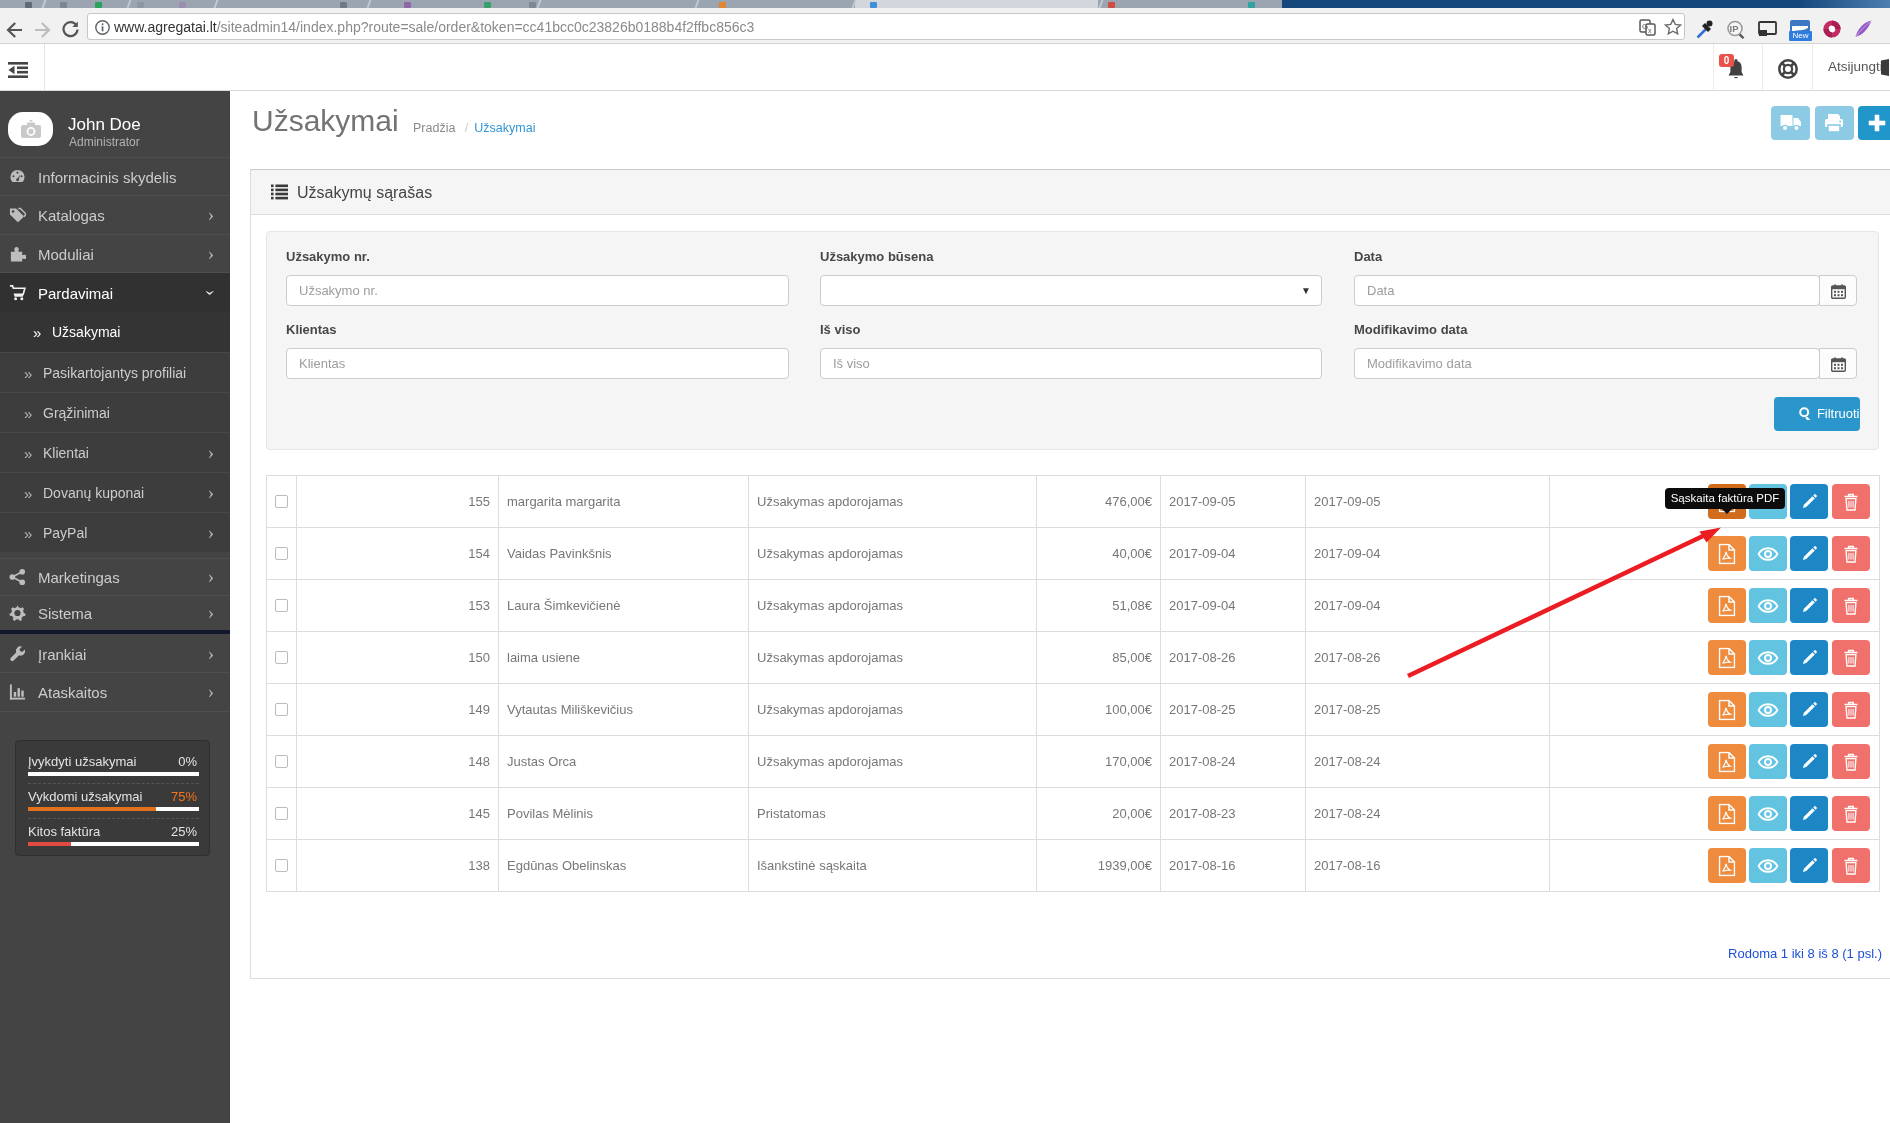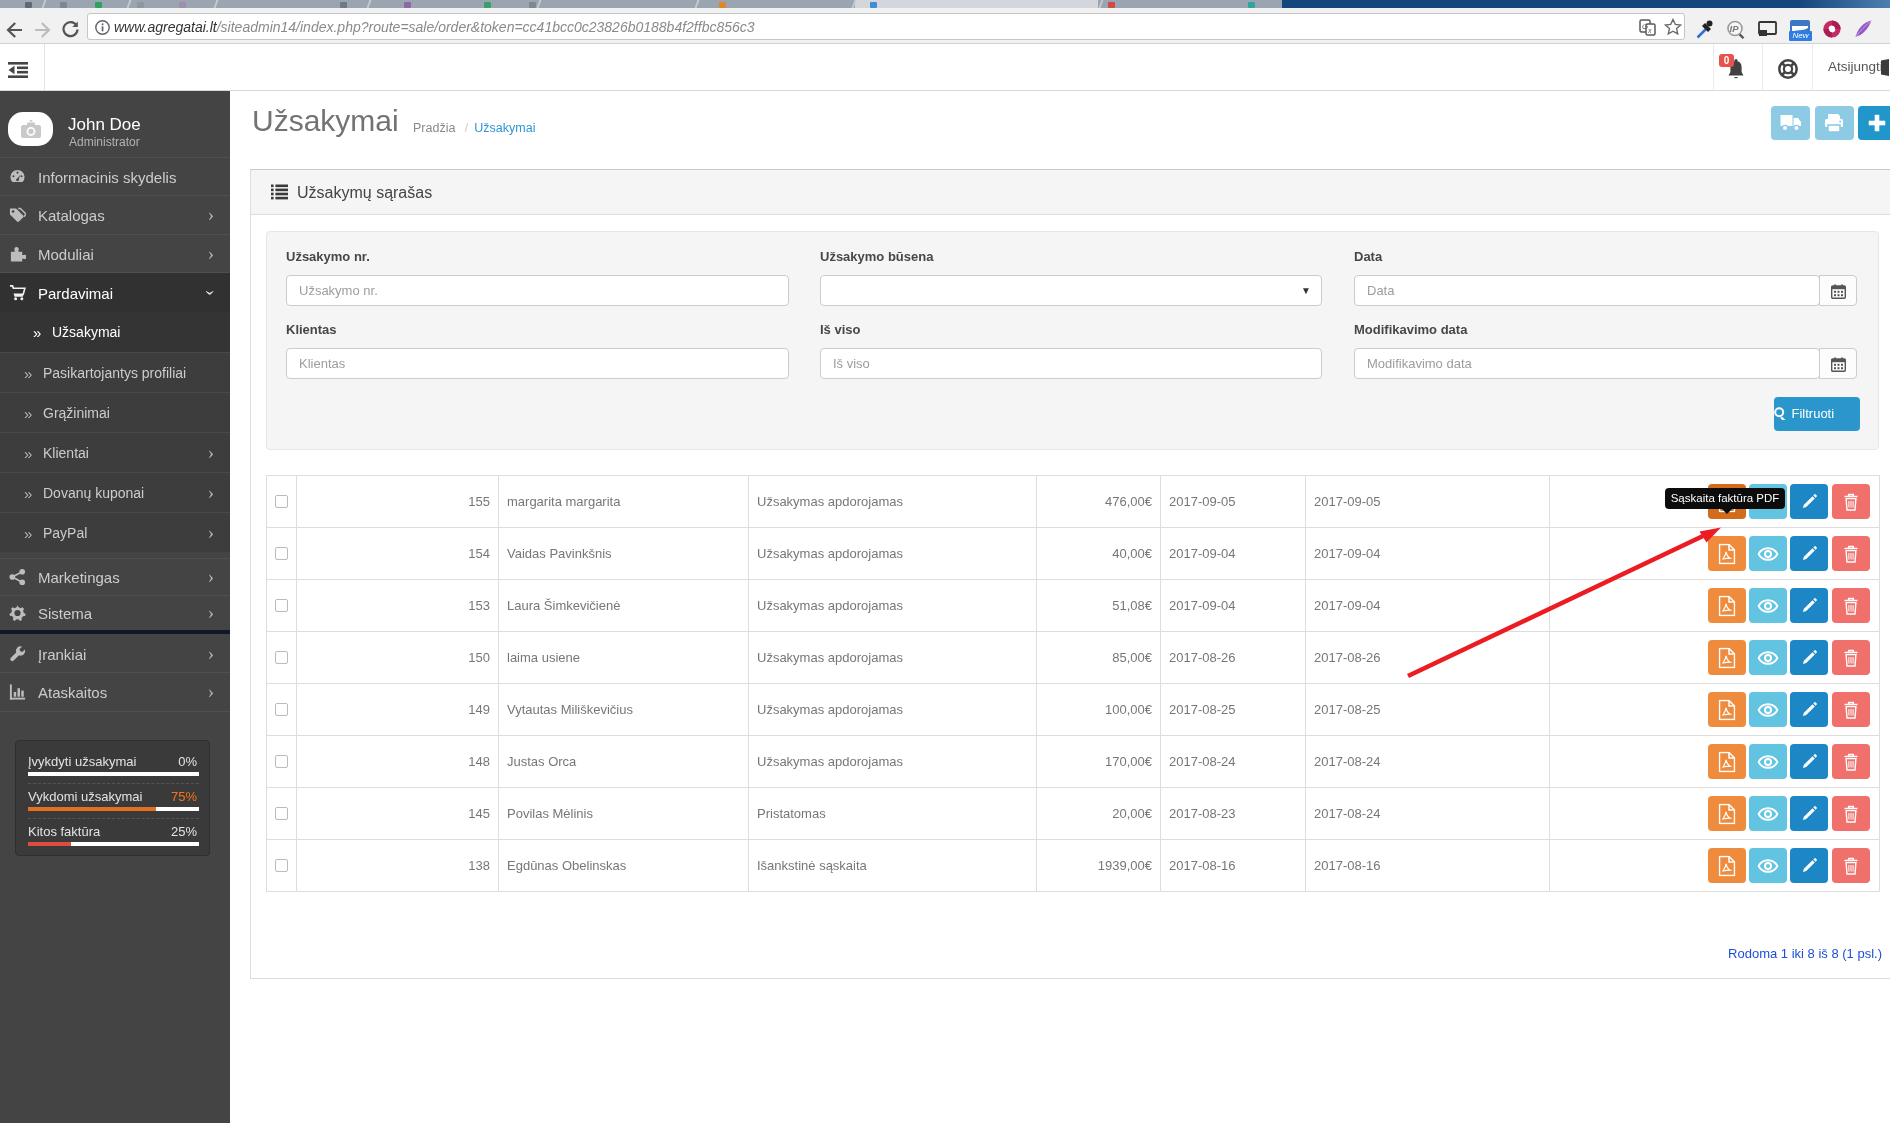--- a/index.html
+++ b/index.html
@@ -7,21 +7,21 @@
 body { font-family:"Liberation Sans", sans-serif; }
 #root { position:relative; width:1890px; height:1123px; background:#fff; overflow:hidden; }
 .abs { position:absolute; }
 
 
 #tabs { left:0; top:0; width:1890px; height:8px; background:#9aa5b1; }
 #tabs .sep { position:absolute; top:0; width:2px; height:8px; background:#c3cad4; transform:skewX(-20deg); }
 #tabs .fav { position:absolute; top:2px; width:7px; height:6px; border-radius:1px; }
 #tabs .active { position:absolute; top:0; height:8px; background:#d3d7dd; }
 #tabs .navy { position:absolute; top:0; left:1282px; width:608px; height:8px; background:linear-gradient(90deg,#16477c 0%,#16477c 85%,#4d7eb0 100%); }
-#toolbar { left:0; top:8px; width:1890px; height:36px; background:#f1f1f1; border-bottom:1px solid #d2d2d2;font-style:italic; }
+#toolbar { left:0; top:8px; width:1890px; height:36px; background:#f1f1f1; border-bottom:1px solid #d2d2d2; }
 #urlbox { position:absolute; left:87px; top:5px; width:1598px; height:27px; background:#fff; border:1px solid #c6c6c6; border-radius:3px; }
 .navbtn { position:absolute; top:3px; font-size:20px; color:#5a5a5a; }
 #urltext { position:absolute; left:26px; top:5px; font-size:14px; color:#333; white-space:nowrap; }
 #urltext span { color:#8a8a8a; }
 
 
 #appheader { left:0; top:44px; width:1890px; height:47px; background:#fff; border-bottom:1px solid #d9d9d9; }
 #appheader .vsep { position:absolute; top:0; width:1px; height:46px; background:#ececec; }
 
 
@@ -42,21 +42,21 @@
 .hbtn svg { position:absolute; left:50%; top:50%; transform:translate(-50%,-50%); }
 
 
 #panel { left:250px; top:169px; width:1646px; height:810px; background:#fff; border:1px solid #ddd; border-top:1px solid #c9c9c9; }
 #phead { position:absolute; left:0; top:0; width:100%; height:45px; background:#f5f5f5; border-bottom:1px solid #ddd; }
 #phead .t { position:absolute; left:46px; top:14px; font-size:16px; color:#444; }
 #well { position:absolute; left:15px; top:61px; width:1613px; height:219px; background:#f5f5f5; border:1px solid #e6e6e6; border-radius:4px; }
 .flabel { position:absolute; font-size:13px; font-weight:bold; color:#474747; }
 .finput { position:absolute; height:31px; background:#fff; border:1px solid #ccc; border-radius:4px; font-size:13px; color:#9d9d9d; line-height:29px; padding-left:12px; }
 .addon { position:absolute; width:38px; height:31px; background:#fcfcfc; border:1px solid #ccc; border-radius:0 4px 4px 0; }
-#fbtn { position:absolute; left:1522.5px; top:227px; width:86px; height:34px; background:#2b96cb; border-radius:4px; color:#fff; font-size:13px; text-align:left; line-height:34px; }
+#fbtn { position:absolute; left:1522.5px; top:227px; width:86px; height:34px; background:#2b96cb; border-radius:4px; color:#fff; font-size:13px; text-align:right; line-height:34px; }
 
 
 #tbl { position:absolute; left:15px; top:305px; border-collapse:collapse; table-layout:fixed; width:1613px; font-size:13px; color:#777; }
 #tbl th, #tbl td { border:1px solid #ddd; vertical-align:middle; padding:0 8px; }
 #tbl th { height:33px; font-size:13px; color:#1e88c7; text-align:left; font-weight:bold; }
 #tbl td { height:52px; }
 #tbl .r { text-align:right; }
 #tbl .dk { color:#4a4a4a; }
 .cb { width:13px; height:13px; border:1px solid #bbb; border-radius:2px; background:#fff; margin:0 auto; }
 .btns { display:flex; justify-content:flex-end; gap:3.3px; padding-right:1.5px; }

